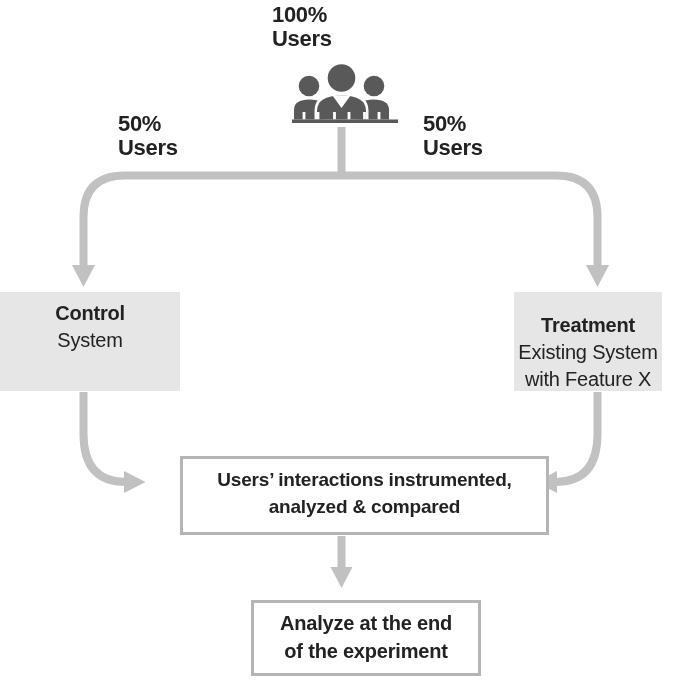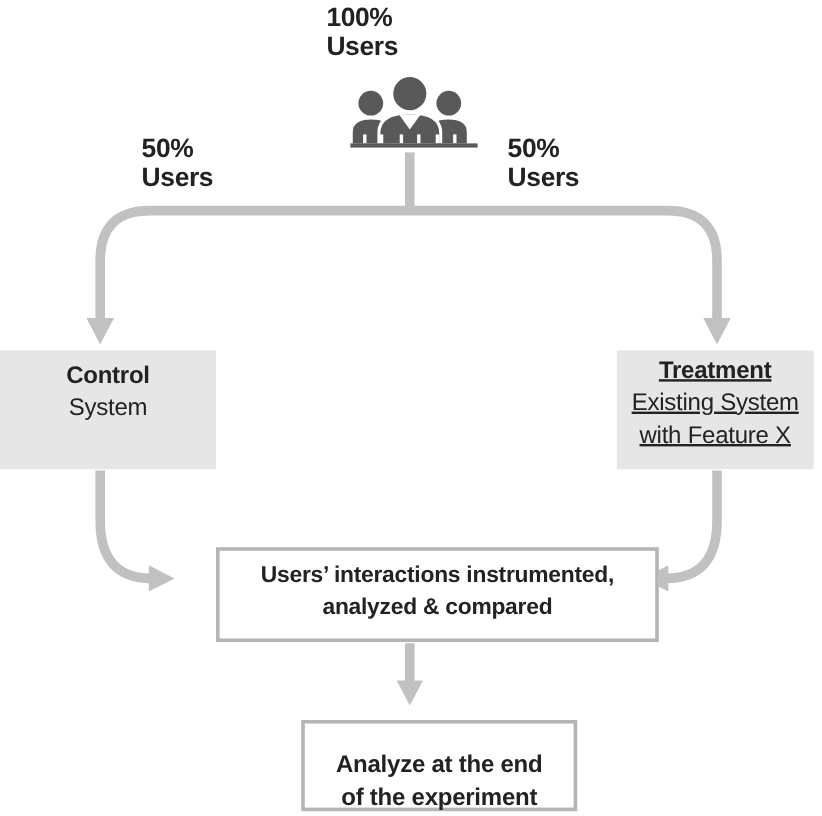--- a/index.html
+++ b/index.html
@@ -14,24 +14,24 @@
   }
   .lbl-top   { left:272px; top:3px;   width:140px; }
   .lbl-left  { left:118px; top:112px; width:140px; }
   .lbl-right { left:423px; top:112px; width:140px; }
   .box { position:absolute; text-align:center; box-sizing:border-box; }
   .box .line  { font-size:20px; line-height:27px; letter-spacing:-0.2px; }
   .box .title { font-weight:bold; }
   .box-fill { background:#e6e6e6; }
   .box-outline { background:#ffffff; border:3px solid #b5b5b5;margin-left:24px; }
   .box-control   { left:0px;   top:292px; width:180px; height:99px; padding-top:8px; }
-  .box-treatment { left:514px; top:292px; width:164px; height:99px; padding-top:4px;text-decoration:underline; }
+  .box-treatment { left:514px; top:292px; width:148px; height:99px; padding-top:20px; }
   .box-analysis  { left:156px; top:456px; width:369px; height:79px; padding-top:7px; }
   .box-analysis .line   { font-size:19px; font-weight:bold; line-height:27px; white-space:nowrap; }
-  .box-conclusion { left:227px; top:600px; width:230px; height:76px; padding-top:20px; }
+  .box-conclusion { left:227px; top:600px; width:230px; height:76px; padding-top:6px; }
   .box-conclusion .line { font-size:20px; font-weight:bold; line-height:28px; white-space:nowrap; }
 </style>
 </head>
 <body>
 
 <div class="canvas">
 
   <svg class="layer" width="685" height="680" viewBox="0 0 685 680">
 
     <g stroke="#c1c1c1" stroke-width="8" fill="none">

